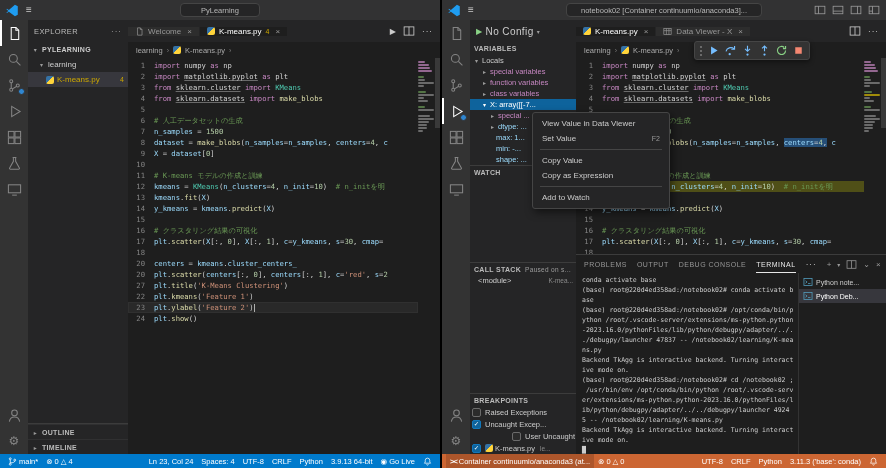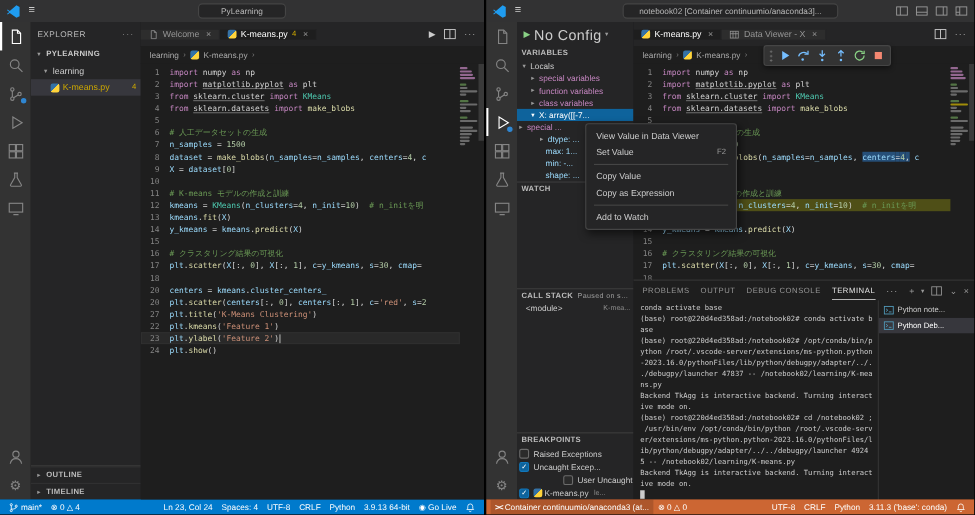--- a/index.html
+++ b/index.html
@@ -426,21 +426,21 @@
               <path d="M2.5 14.5c.5-3.5 2.5-5 5.5-5s5 1.5 5.5 5"></path>
             </svg>
           </div>
         <div class="ab-ic">
             <span class="gearglyph">⚙</span>
           </div>
       </div>
       <div class="sidebar">
         <div class="side-top">
           <span class="green" style="font-size:8px;margin-right:3px">▶</span>
-          <span style="color:#cccccc;font-size:13px">No Config</span>
+          <span style="color:#cccccc;font-size:10px">No Config</span>
           <span style="margin-left:3px;color:#9a9a9a;font-size:6px">▾</span>
         </div>
         <div class="sech first">
           <span>VARIABLES</span>
         </div>
         <div class="vrow" style="padding-left:3px">
             <span class="tw">▾</span>
             <span>Locals</span>
           </div>
         <div class="vrow" style="padding-left:11px">
@@ -452,21 +452,21 @@
             <span style="color:#c586c0">function variables</span>
           </div>
         <div class="vrow" style="padding-left:11px">
             <span class="tw">▸</span>
             <span style="color:#c586c0">class variables</span>
           </div>
         <div class="vrow selrow-blue" style="padding-left:11px">
             <span class="tw" style="color:#fff">▾</span>
             <span>X: array([[-7...</span>
           </div>
-        <div class="vrow" style="">
+        <div class="vrow" style="padding-left:19px">
             <span class="tw">▸</span>
             <span style="color:#c586c0">special ...</span>
           </div>
         <div class="vrow" style="padding-left:19px">
             <span class="tw">▸</span>
             <span style="color:#9cdcfe">dtype: ...</span>
           </div>
         <div class="vrow" style="padding-left:26px">
             <span style="color:#9cdcfe">max: 1...</span>
           </div>

